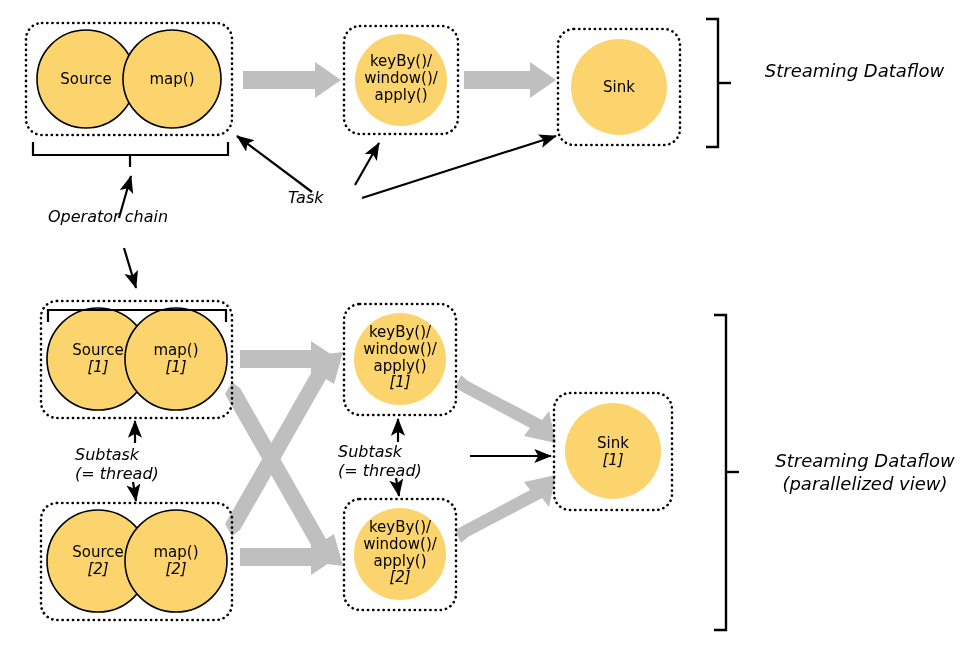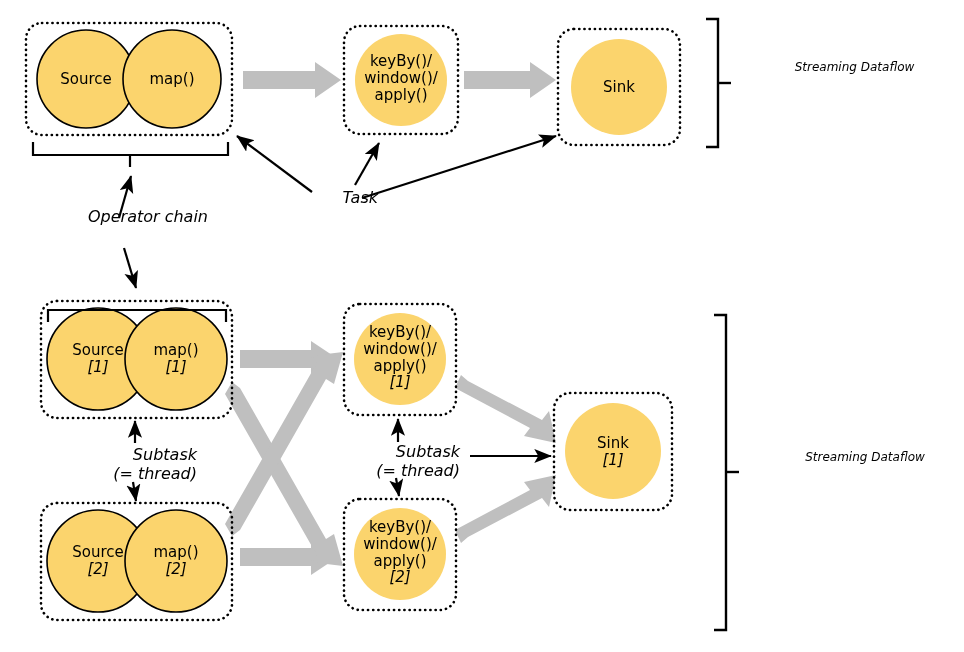--- a/index.html
+++ b/index.html
@@ -3,23 +3,23 @@
 <meta charset="utf-8">
 <style>
   html,body{margin:0;padding:0;background:#ffffff;}
   #stage{position:relative;width:964px;height:652px;background:#ffffff;overflow:hidden;
          font-family:"DejaVu Sans","Liberation Sans",sans-serif;}
   svg.layer{position:absolute;left:0;top:0;width:964px;height:652px;}
   .nodeLabel{position:absolute;text-align:center;color:#000;font-size:15px;line-height:1.12;
              font-family:"DejaVu Sans","Liberation Sans",sans-serif;white-space:nowrap;
              pointer-events:none;}
   .nodeLabel .idx{font-style:italic;display:block;}
-  .annot{position:absolute;font-style:italic;font-size:16px;color:#000;text-align:right;
+  .annot{position:absolute;font-style:italic;font-size:16px;color:#000;text-align:left;
          line-height:1.18;font-family:"DejaVu Sans","Liberation Sans",sans-serif;white-space:nowrap;}
-  .sideLabel{position:absolute;font-style:italic;font-size:12px;color:#000;text-align:center;
+  .sideLabel{position:absolute;font-style:italic;font-size:18px;color:#000;text-align:center;
              line-height:1.25;font-family:"DejaVu Sans","Liberation Sans",sans-serif;white-space:nowrap;}
 </style>
 </head>
 <body>
 
 <div id="stage">
 
   <svg class="layer" viewBox="0 0 964 652">
     <defs>
       <marker id="thinArrow" markerWidth="9" markerHeight="9" refX="7.6" refY="3.2" orient="auto" markerUnits="strokeWidth">
@@ -182,15 +182,16 @@
     <span>Subtask</span><br>
     <span>(= thread)</span>
   </div>
   <div class="annot" style="left:338px;top:443px;width:122px;">
     <span>Subtask</span><br>
     <span>(= thread)</span>
   </div>
 
   <div class="sideLabel" style="left:760px;top:450px;width:210px;">
     <span>Streaming Dataflow</span><br>
+    <span>(parallelized view)</span>
   </div>
 
 </div>
 
 </body></html>

